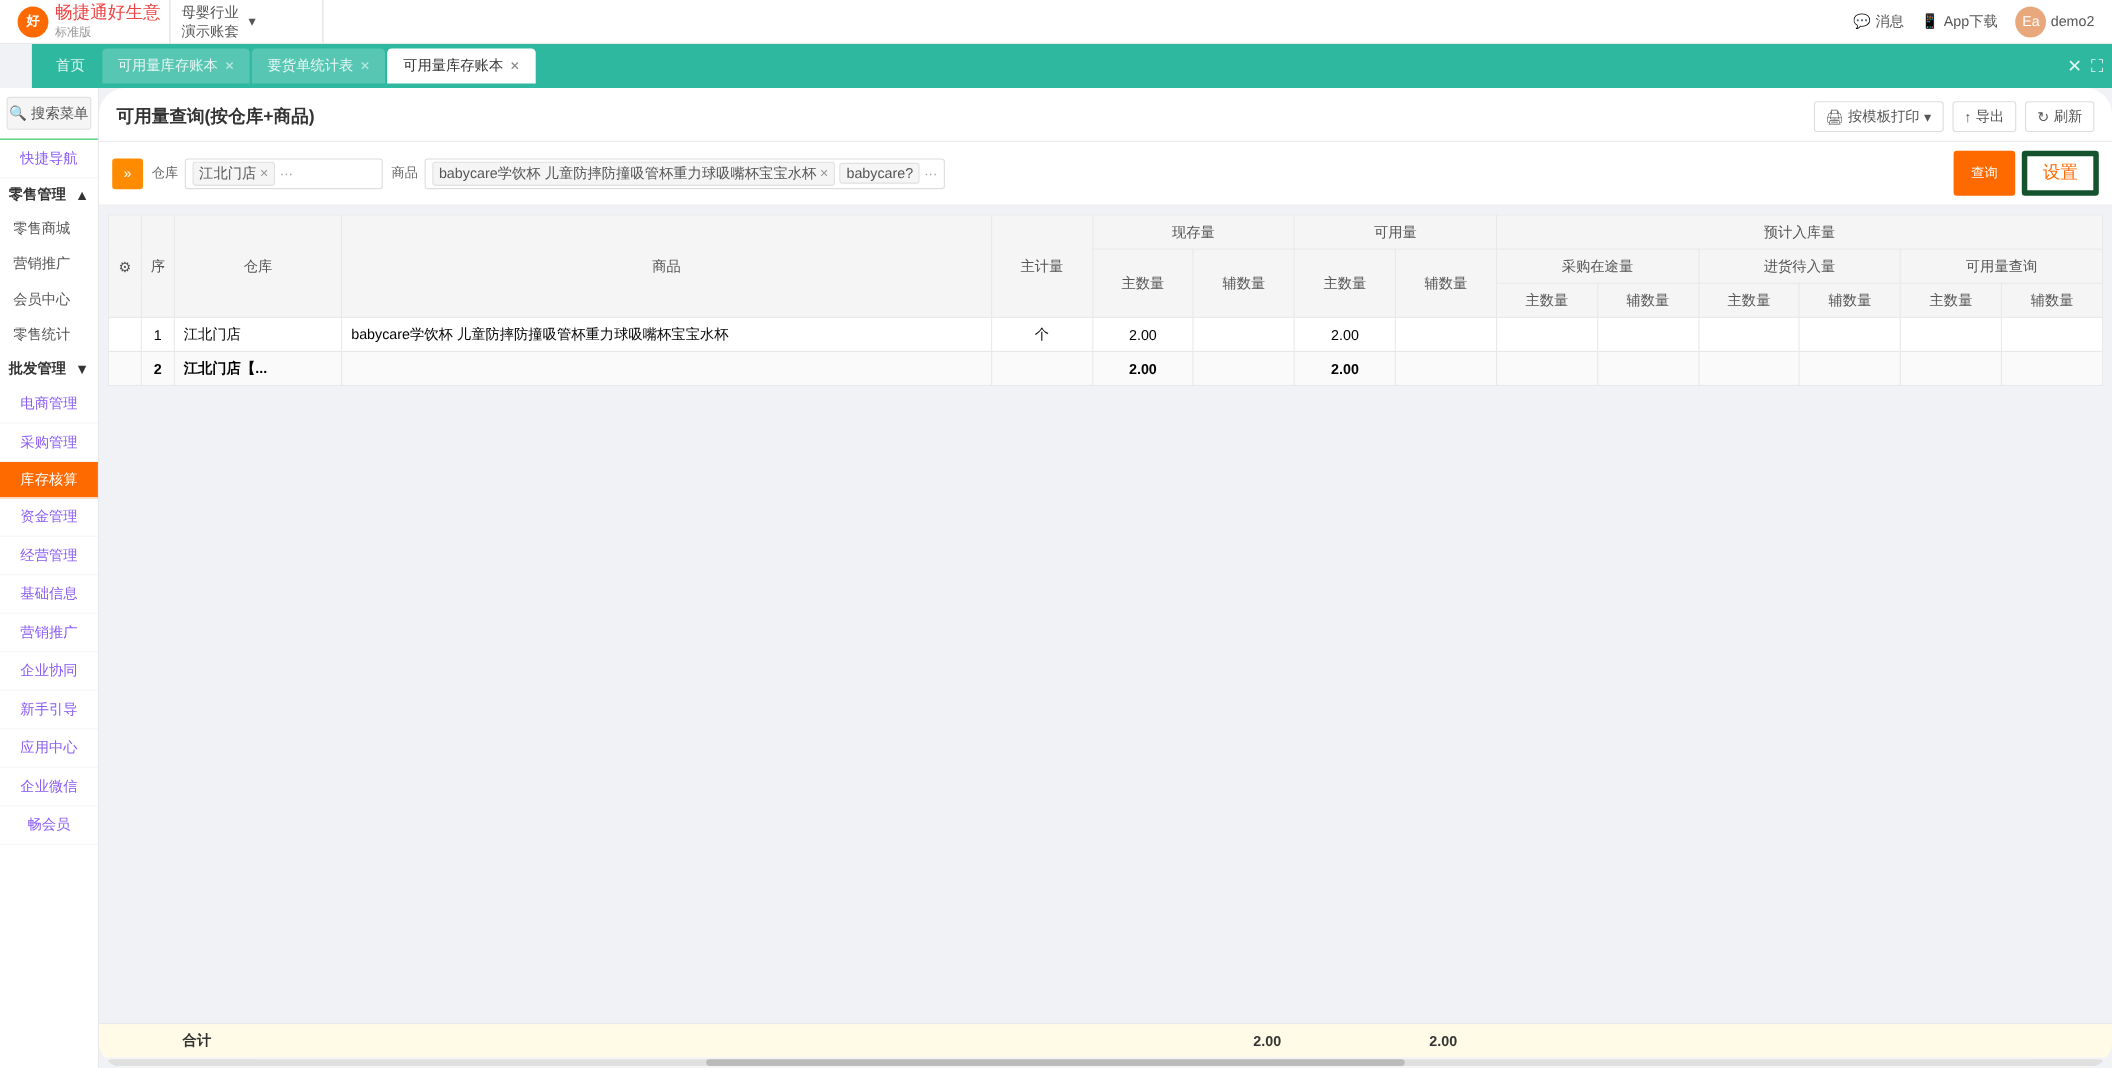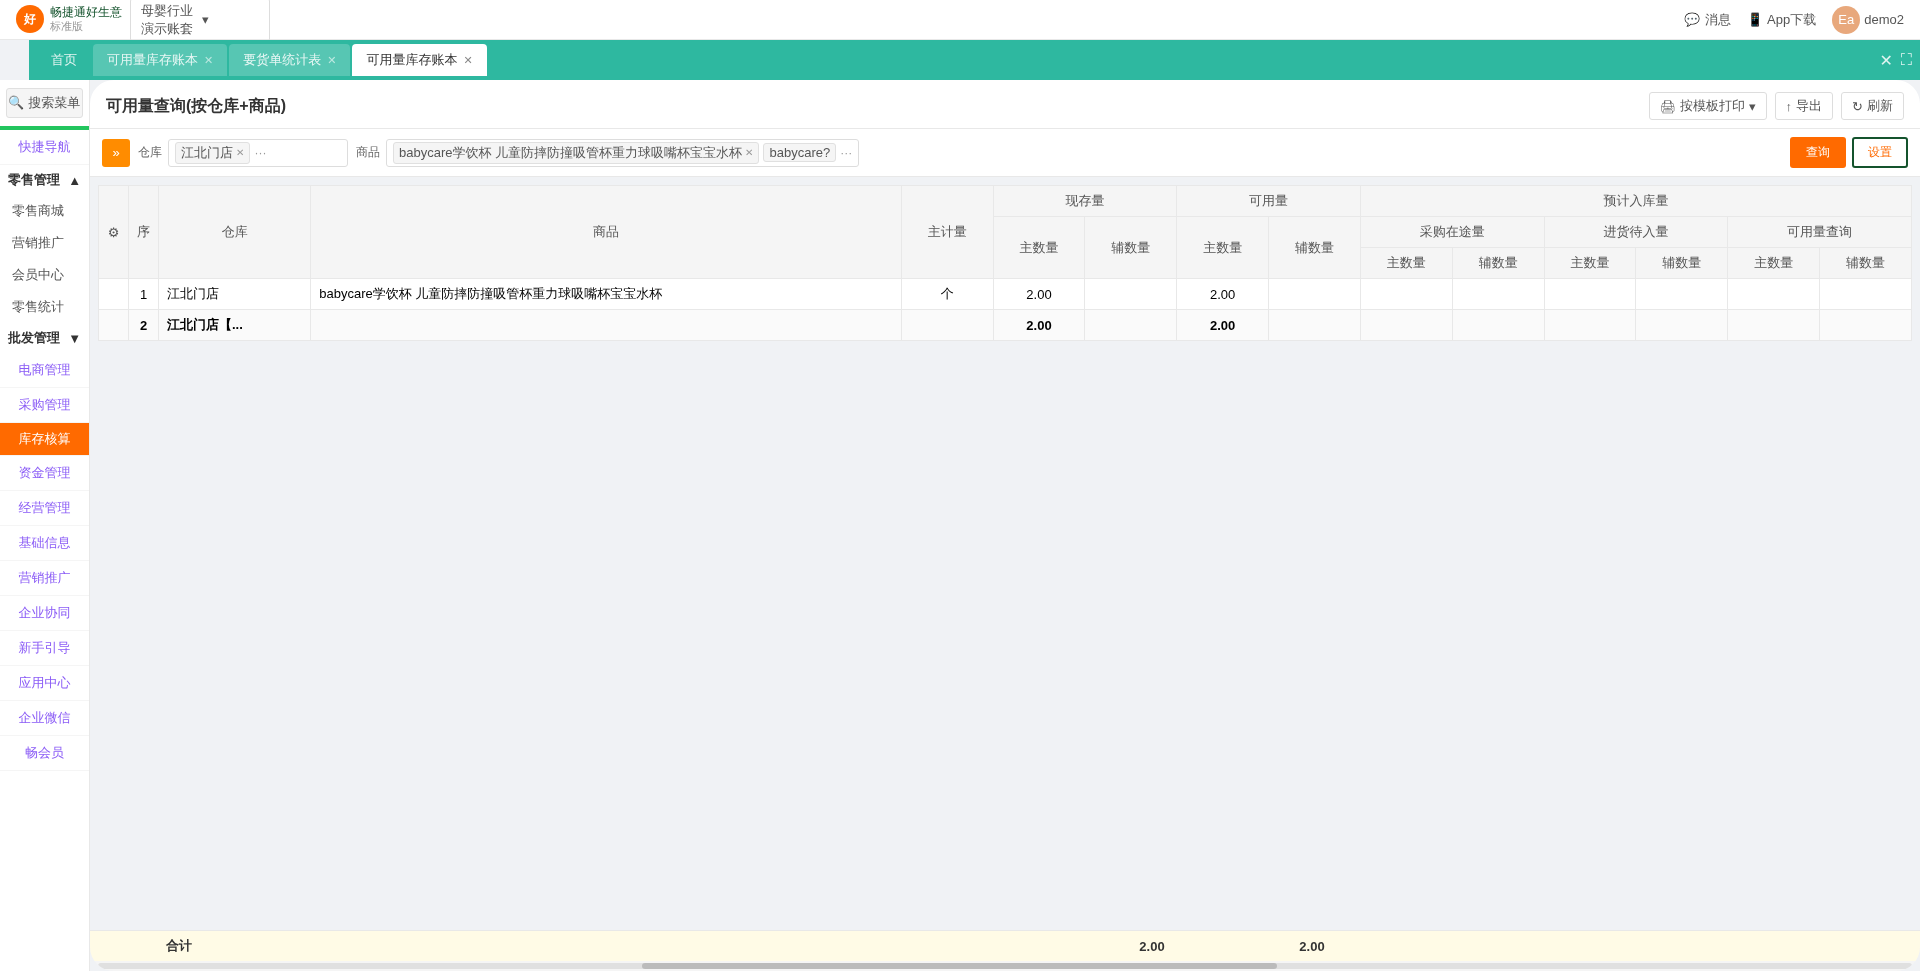--- a/index.html
+++ b/index.html
@@ -12,21 +12,21 @@
       display: flex;
       align-items: center;
       justify-content: space-between;
       padding: 0 16px;
       border-bottom: 1px solid #e8e8e8;
       flex-shrink: 0;
     }
     .top-bar-left { display: flex; align-items: center; gap: 8px; }
     .logo-area { display: flex; align-items: center; gap: 6px; }
     .logo-icon { width: 28px; height: 28px; background: #ff6a00; border-radius: 50%; display: flex; align-items: center; justify-content: center; color: #fff; font-size: 12px; font-weight: bold; }
-    .logo-text { font-size: 12px; color: #14532d; line-height: 1.2; }
+    .logo-text { font-size: 16px; color: #ef4444; line-height: 1.2; }
     .logo-sub { font-size: 11px; color: #999; }
     .industry-selector { display: flex; align-items: center; gap: 4px; padding: 4px 10px; border: 1px solid #ddd; border-radius: 4px; cursor: pointer; color: #555; font-size: 12px; min-width: 140px; }
     .industry-selector span { flex: 1; }
     .top-bar-right { display: flex; align-items: center; gap: 16px; }
     .top-icon-btn { display: flex; align-items: center; gap: 4px; cursor: pointer; color: #555; font-size: 12px; }
     .avatar { width: 28px; height: 28px; border-radius: 50%; background: #e8a87c; display: flex; align-items: center; justify-content: center; color: #fff; font-size: 11px; }
 
     
     .nav-tabs {
       height: 40px;
@@ -65,21 +65,21 @@
       width: 90px;
       background: #fff;
       border-right: 1px solid #e8e8e8;
       display: flex;
       flex-direction: column;
       overflow-y: auto;
       flex-shrink: 0;
     }
     .sidebar-search {
       padding: 8px 6px;
-      border-bottom: 4px solid #22c55e;
+      border-bottom: 1px solid #22c55e;
     }
     .sidebar-search-btn {
       width: 100%;
       padding: 5px 0;
       background: #f5f5f5;
       border: 1px solid #e0e0e0;
       border-radius: 3px;
       text-align: center;
       cursor: pointer;
       color: #555;
@@ -185,24 +185,24 @@
       color: #fff;
       border: none;
       border-radius: 3px;
       cursor: pointer;
       font-size: 12px;
     }
     .btn-setting {
       padding: 5px 14px;
       background: #fff;
       color: #ff6a00;
-      border: 2px solid #14532d;
-      border-radius: 3px;
-      cursor: pointer;
-      font-size: 12px;
+      border: 5px solid #14532d;
+      border-radius: 3px;
+      cursor: pointer;
+      font-size: 16px;
     }
 
     
     .table-container { flex: 1; overflow: auto; padding: 8px; }
     .data-table {
       width: 100%;
       border-collapse: collapse;
       background: #fff;
       font-size: 12px;
     }

